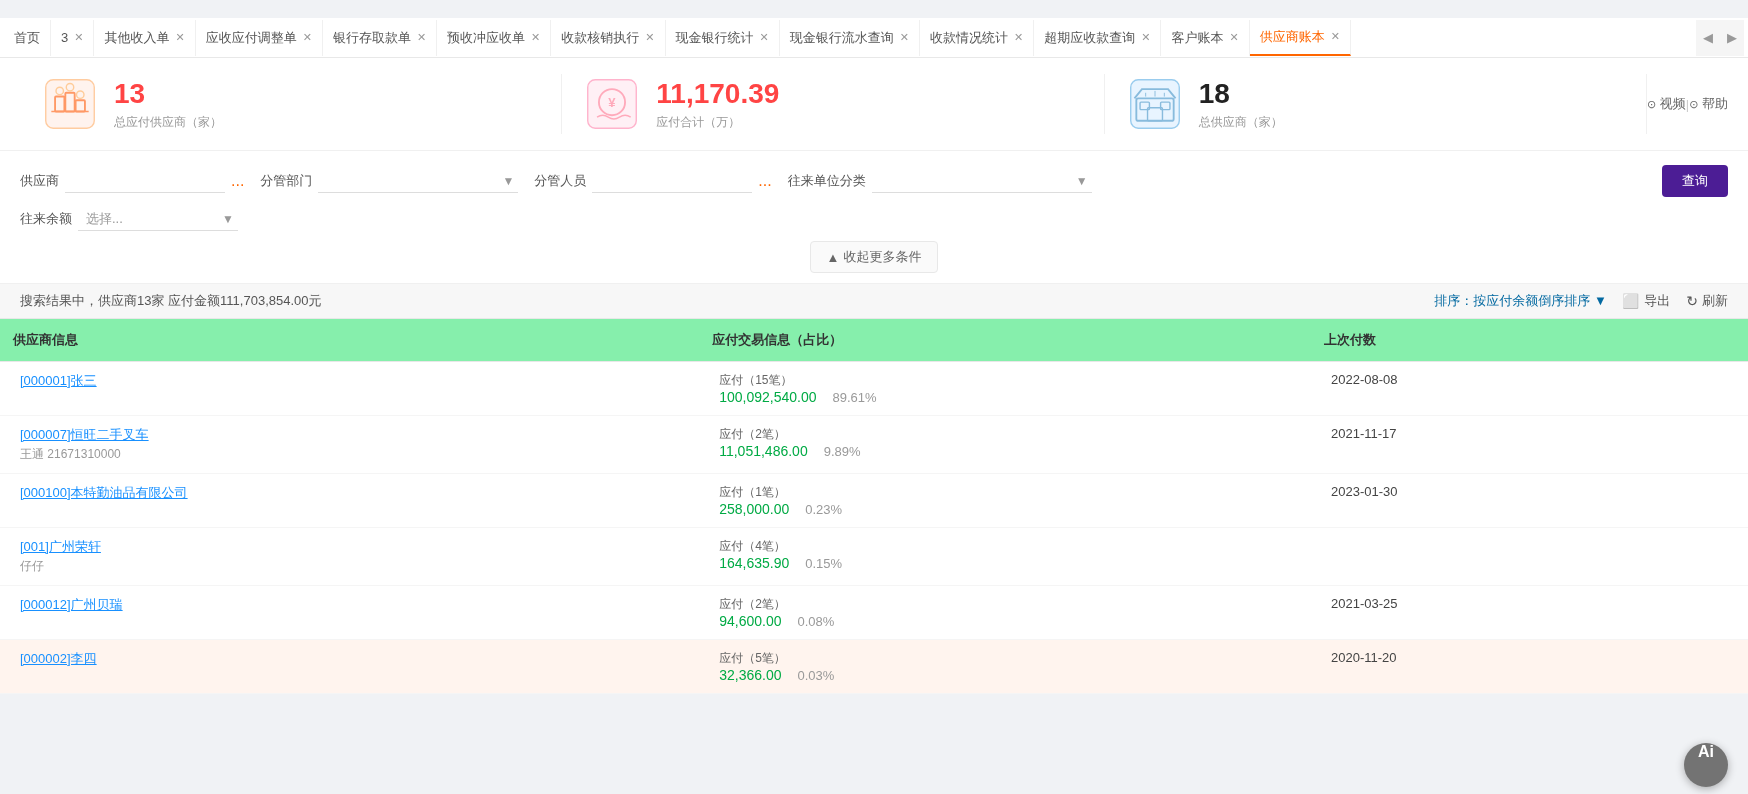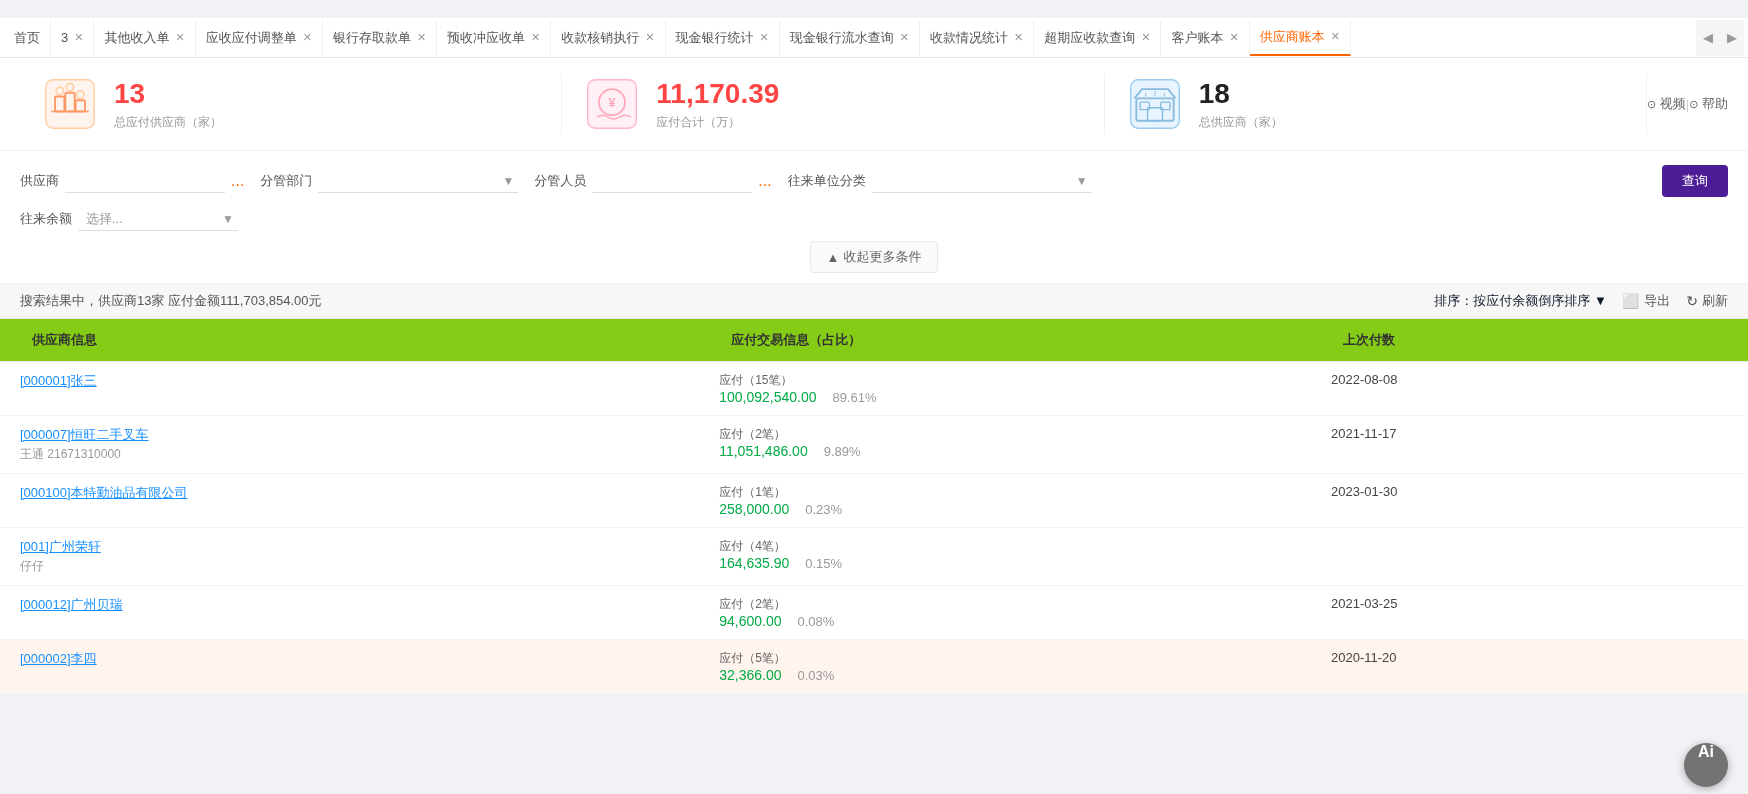--- a/index.html
+++ b/index.html
@@ -191,41 +191,41 @@
       font-size: 13px;
       color: #555;
     }
     .result-actions {
       display: flex;
       align-items: center;
       gap: 16px;
     }
     .result-sort {
       font-size: 13px;
-      color: #0f172a;
+      color: #0369a1;
       cursor: pointer;
     }
     .result-btn {
       display: flex;
       align-items: center;
       gap: 4px;
       color: #555;
       cursor: pointer;
       font-size: 13px;
     }
 
     
     .data-table {
       width: 100%;
       border-collapse: collapse;
       background: #fff;
     }
     .data-table th {
-      background: #84cc16;
-      padding: 12px 32px;
+      background: #86efac;
+      padding: 12px 13px;
       text-align: left;
       font-weight: 600;
       color: #333;
       font-size: 13px;
       border-bottom: 1px solid #e8e8e8;
     }
     .data-table td {
       padding: 10px 20px;
       border-bottom: 1px solid #f5f5f5;
       font-size: 13px;

